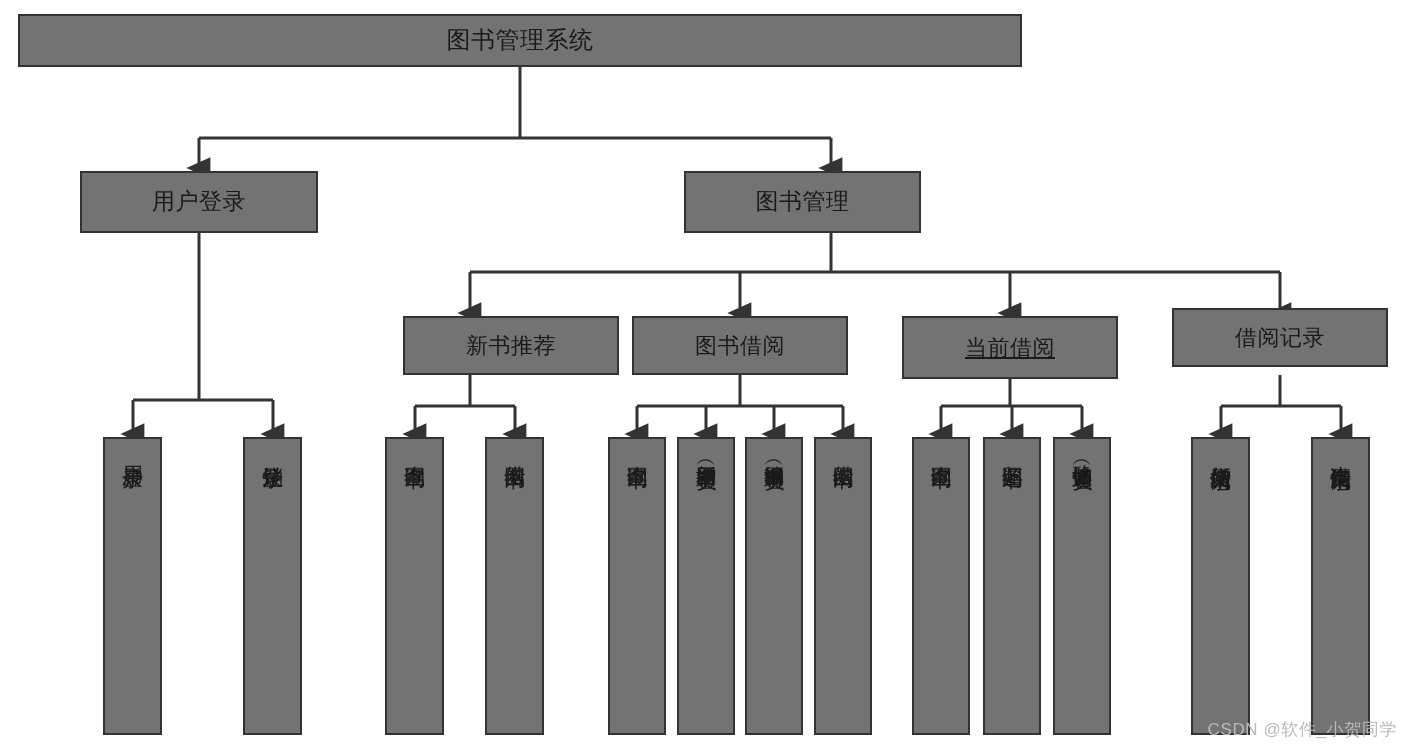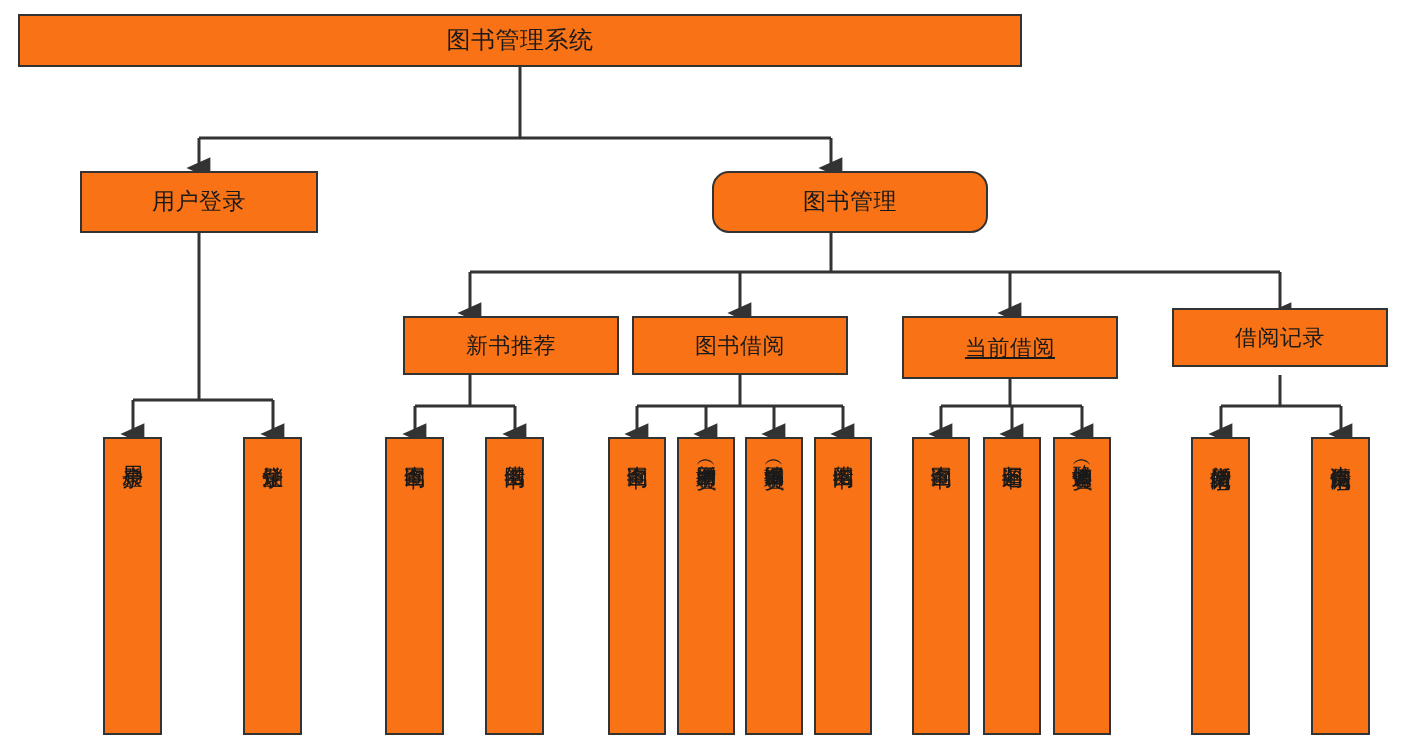--- a/index.html
+++ b/index.html
@@ -22,21 +22,21 @@
     position: absolute;
     left: 0;
     top: 0;
     width: 1405px;
     height: 747px;
     pointer-events: none;
   }
   .node {
     position: absolute;
     box-sizing: border-box;
-    background: #f97316;
+    background: #737373;
     border: 2px solid #333333;
     display: flex;
     align-items: center;
     justify-content: center;
     color: #1a1a1a;
   }
   .node-label {
     display: block;
     text-align: center;
     line-height: 1.18;
@@ -119,21 +119,21 @@
       </g>
   </svg>
 
   <div id="node-layer">
       <div class="node root" style="left: 18px; top: 14px; width: 1004px; height: 53px;">
         <span class="node-label">图书管理系统</span>
       </div>
       <div class="node level2" style="left: 80px; top: 171px; width: 238px; height: 62px;">
         <span class="node-label">用户登录</span>
       </div>
-      <div class="node level2" style="left: 712px; top: 171px; width: 276px; height: 62px; border-radius: 17px;">
+      <div class="node level2" style="left: 684px; top: 171px; width: 237px; height: 62px;">
         <span class="node-label">图书管理</span>
       </div>
       <div class="node level3" style="left: 362px; top: 316px; width: 216px; height: 59px; margin-left: 41px;">
         <span class="node-label">新书推荐</span>
       </div>
       <div class="node level3" style="left: 632px; top: 316px; width: 216px; height: 59px;">
         <span class="node-label">图书借阅</span>
       </div>
       <div class="node level3" style="left: 902px; top: 316px; width: 216px; height: 63px; text-decoration: underline;">
         <span class="node-label">当前借阅</span>
@@ -175,13 +175,14 @@
         <span class="node-label">确认归还（管理员）</span>
       </div>
       <div class="node leaf" style="left: 1191px; top: 437px; width: 59px; height: 298px;">
         <span class="node-label">新增借阅记录</span>
       </div>
       <div class="node leaf" style="left: 1311px; top: 437px; width: 59px; height: 298px;">
         <span class="node-label">查询借阅记录</span>
       </div>
     </div>
 
+  <div id="watermark">CSDN @软件_小贺同学</div>
 </div>
 
 </body></html>

